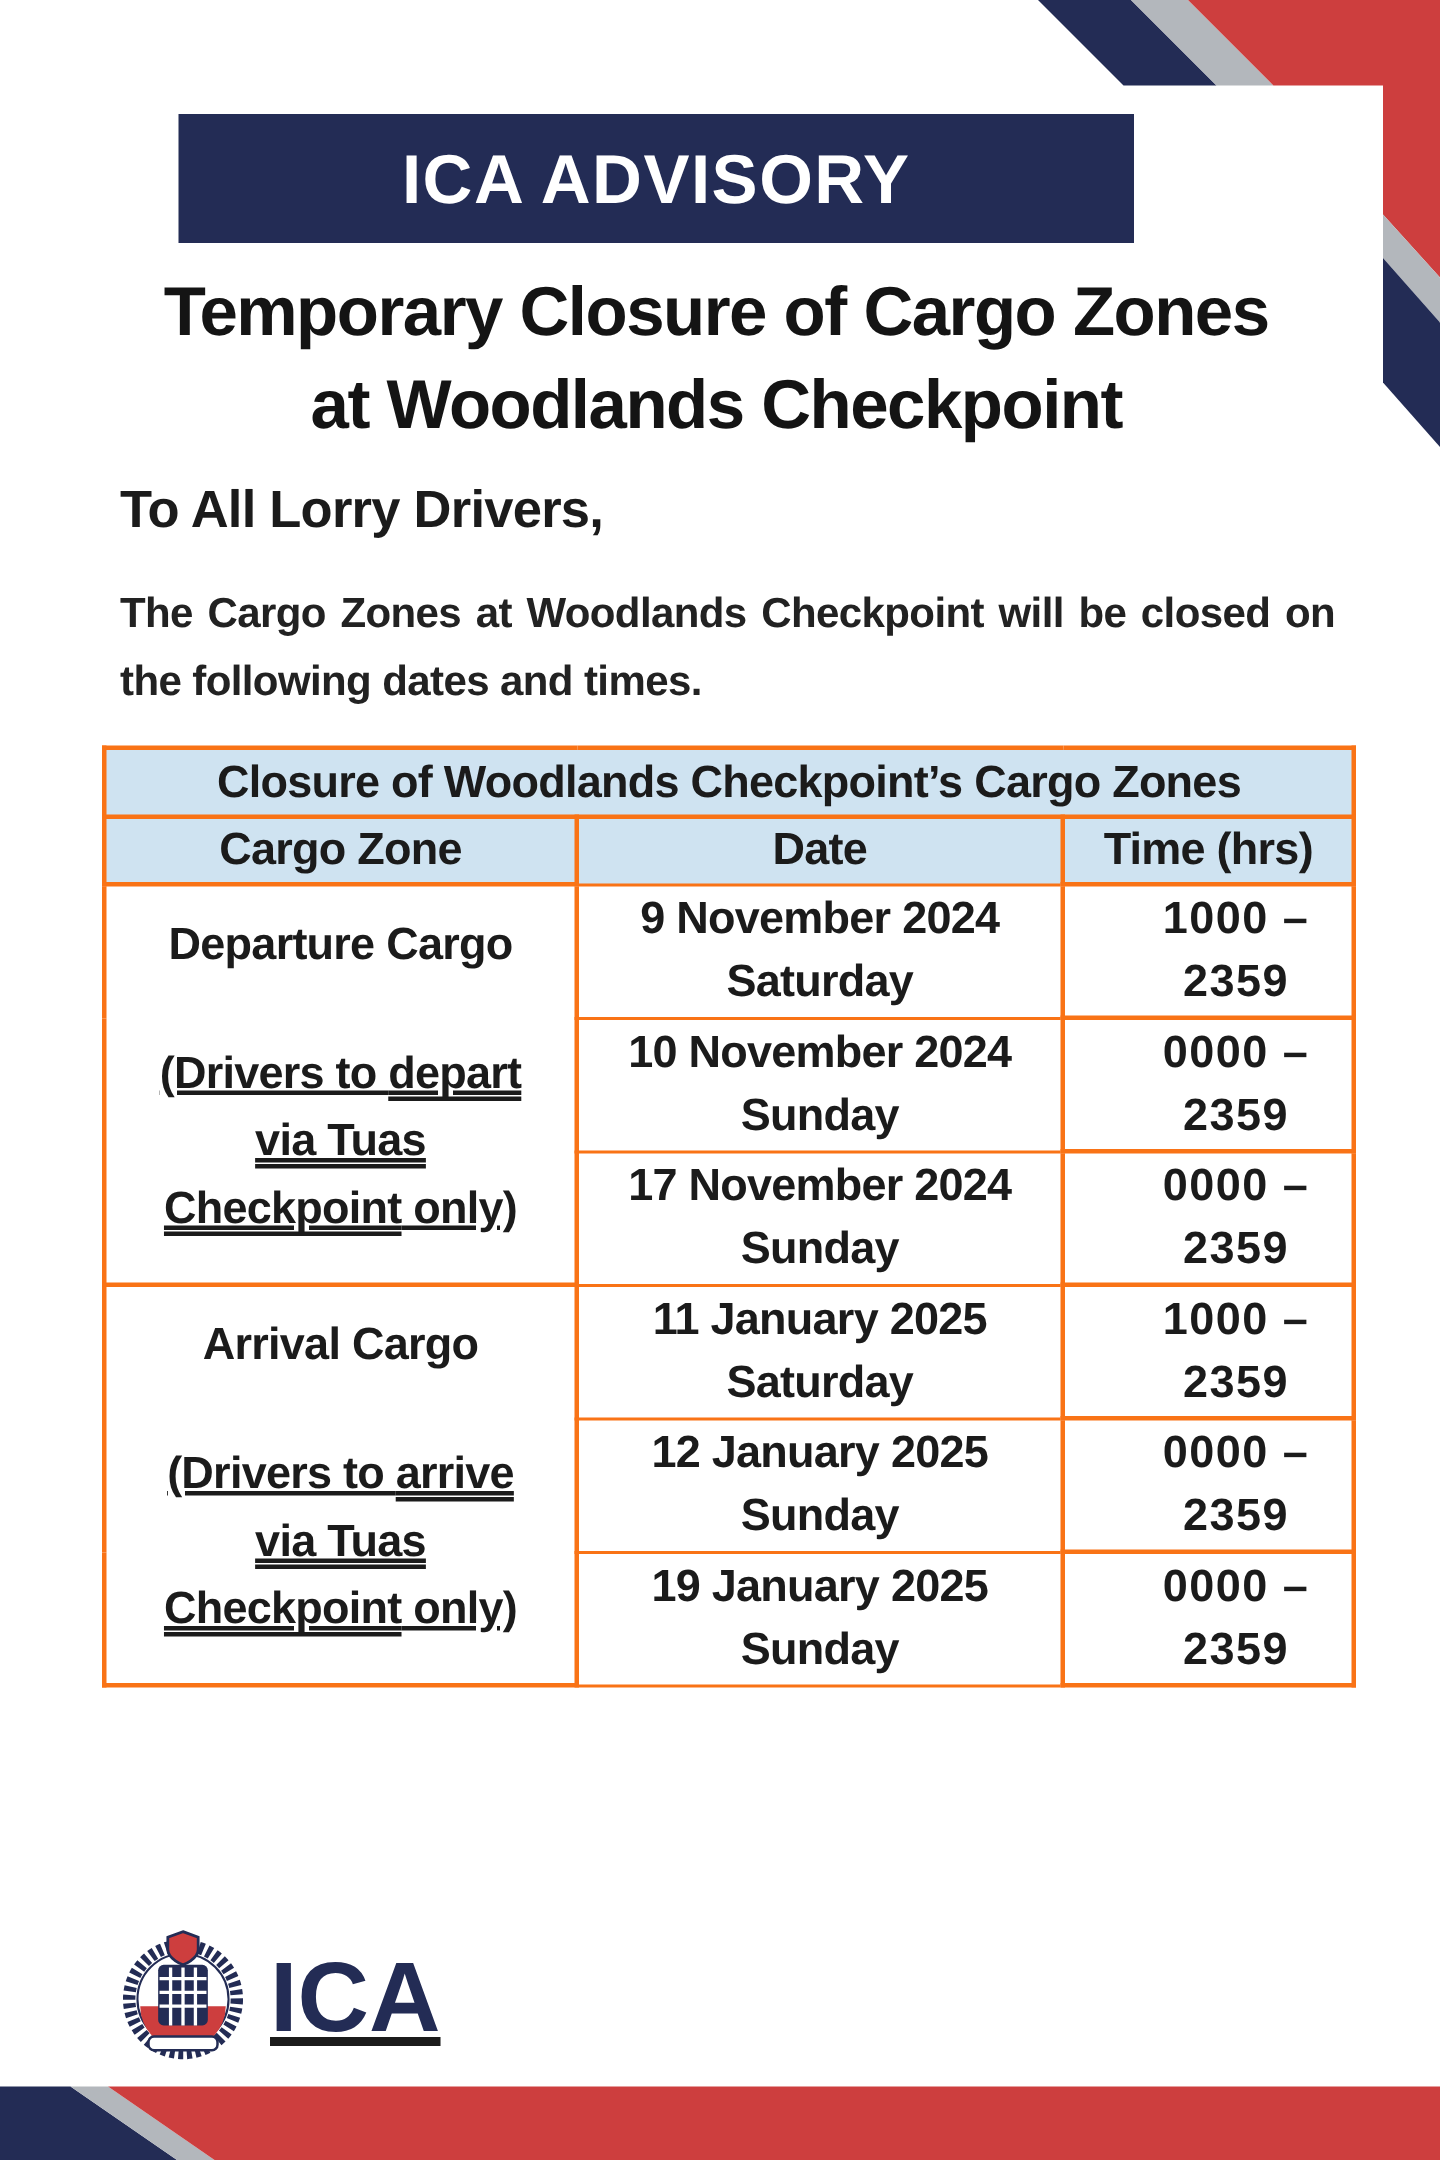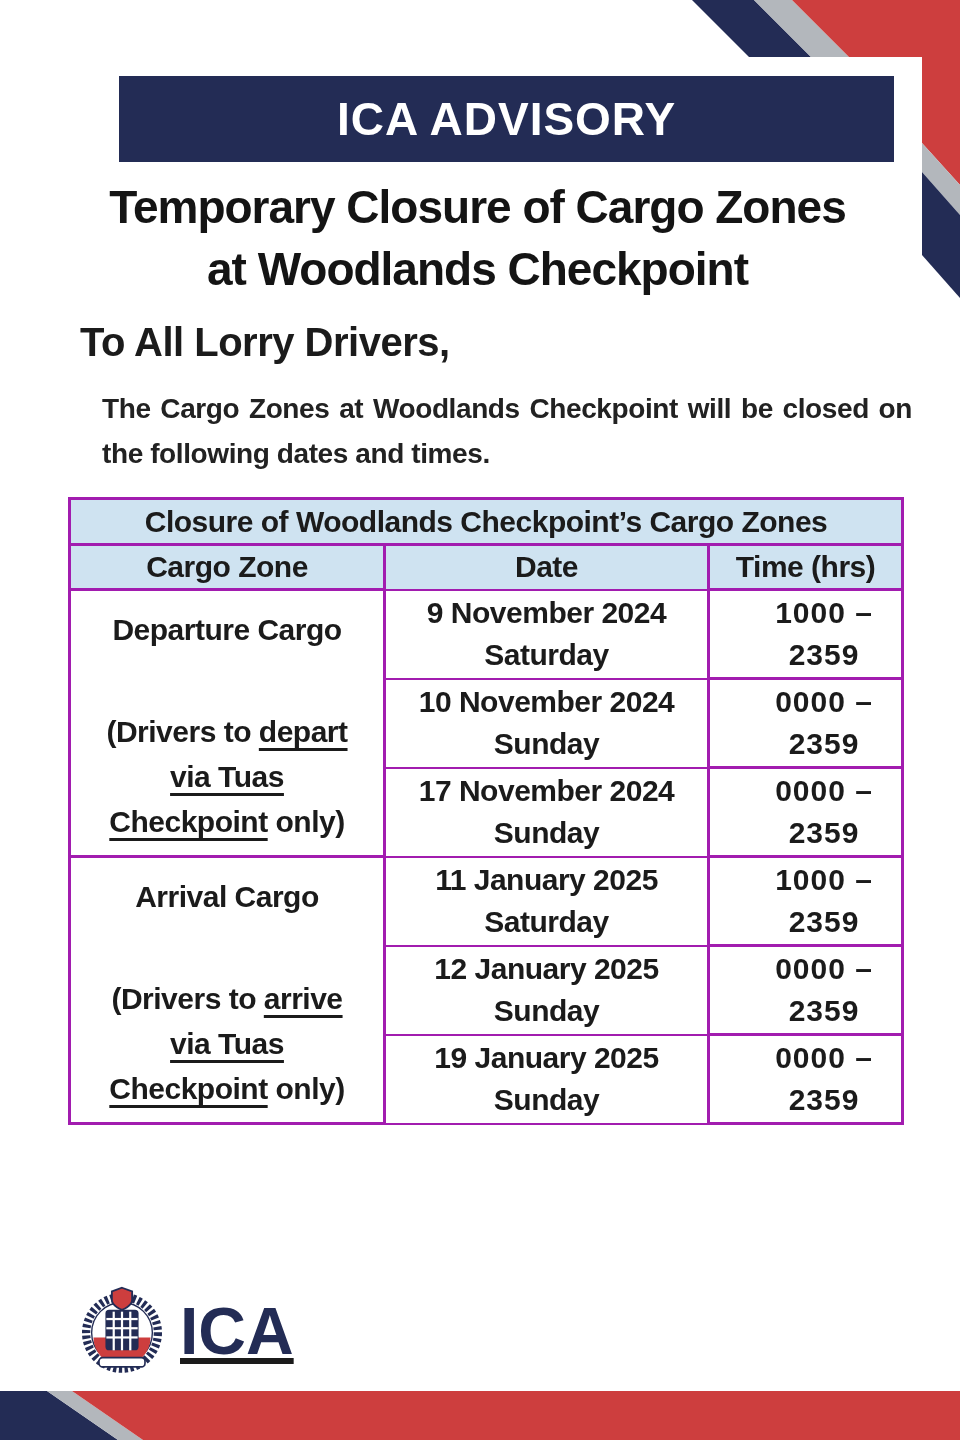--- a/index.html
+++ b/index.html
@@ -16,67 +16,67 @@
     width:960px;height:1440px;
     background:#ffffff;
     overflow:hidden;
     font-family:"Liberation Sans", sans-serif;
     color:var(--c-ink);
     margin:0 auto;
   }
   .deco{position:absolute;inset:0;width:960px;height:1440px;pointer-events:none;}
 
   .banner{
-    position:absolute;left:119px;top:76px;width:775px;height:86px;
+    position:absolute;left:119px;top:76px;width:637px;height:86px;
     background:var(--c-navy);
     display:flex;align-items:center;justify-content:center;
   }
   .banner-label{
     color:#ffffff;font-size:46px;font-weight:bold;letter-spacing:1px;
   }
   .title{
     position:absolute;left:40px;right:45px;top:176px;
     text-align:center;font-weight:bold;font-size:46px;line-height:62px;
     letter-spacing:-1px;color:#141414;
   }
   .salutation{
     position:absolute;left:80px;top:320px;
-    font-size:40px;font-weight:bold;letter-spacing:-0.5px;
+    font-size:35px;font-weight:bold;letter-spacing:-0.5px;
   }
   .para{
     position:absolute;left:80px;width:810px;
     font-size:28px;font-weight:bold;letter-spacing:-0.4px;line-height:45px;
-    text-align:justify;color:#222222;margin-left:22px;
+    text-align:justify;color:#222222;
   }
   .intro{top:386px;}
   .footer{top:1138px;}
 
   table.closure-table{
     position:absolute;left:68px;top:497px;width:833px;
     border-collapse:collapse;table-layout:fixed;
     font-weight:bold;
   }
   .closure-table th,.closure-table td{
-    border:2px solid #a21caf;
+    border:2px solid #f97316;
     text-align:center;vertical-align:middle;
     font-size:30px;
   }
   .closure-table .outer{border-width:3px;}
   .closure-table .title-cell{
     background:var(--c-headerblue);height:46px;letter-spacing:-0.5px;
   }
   .closure-table .head-cell{
     background:var(--c-headerblue);height:45px;letter-spacing:-0.5px;
   }
   .closure-table tr.data-row{height:89px;}
   .cell-line{line-height:42px;letter-spacing:-0.5px;text-align:center;}
   .time-line{line-height:42px;letter-spacing:1px;padding-left:37px;}
   td.zone-cell{vertical-align:top;padding-top:16px;}
   .zone-title{font-size:30px;line-height:46px;letter-spacing:-0.5px;}
-  .zone-note{margin-top:56px;font-size:30px;line-height:45px;letter-spacing:-0.5px;}
+  .zone-note{margin-top:40px;font-size:30px;line-height:45px;letter-spacing:-0.5px;text-decoration:underline;}
   .u{text-decoration:underline;text-decoration-thickness:3px;text-underline-offset:6px;}
 
   .logo{
     position:absolute;left:76px;top:1284px;height:94px;
     display:flex;align-items:center;gap:12px;text-decoration:underline;
   }
   .logo-text{
     font-size:66px;font-weight:bold;color:var(--c-navy);letter-spacing:0px;
   }
 </style>

